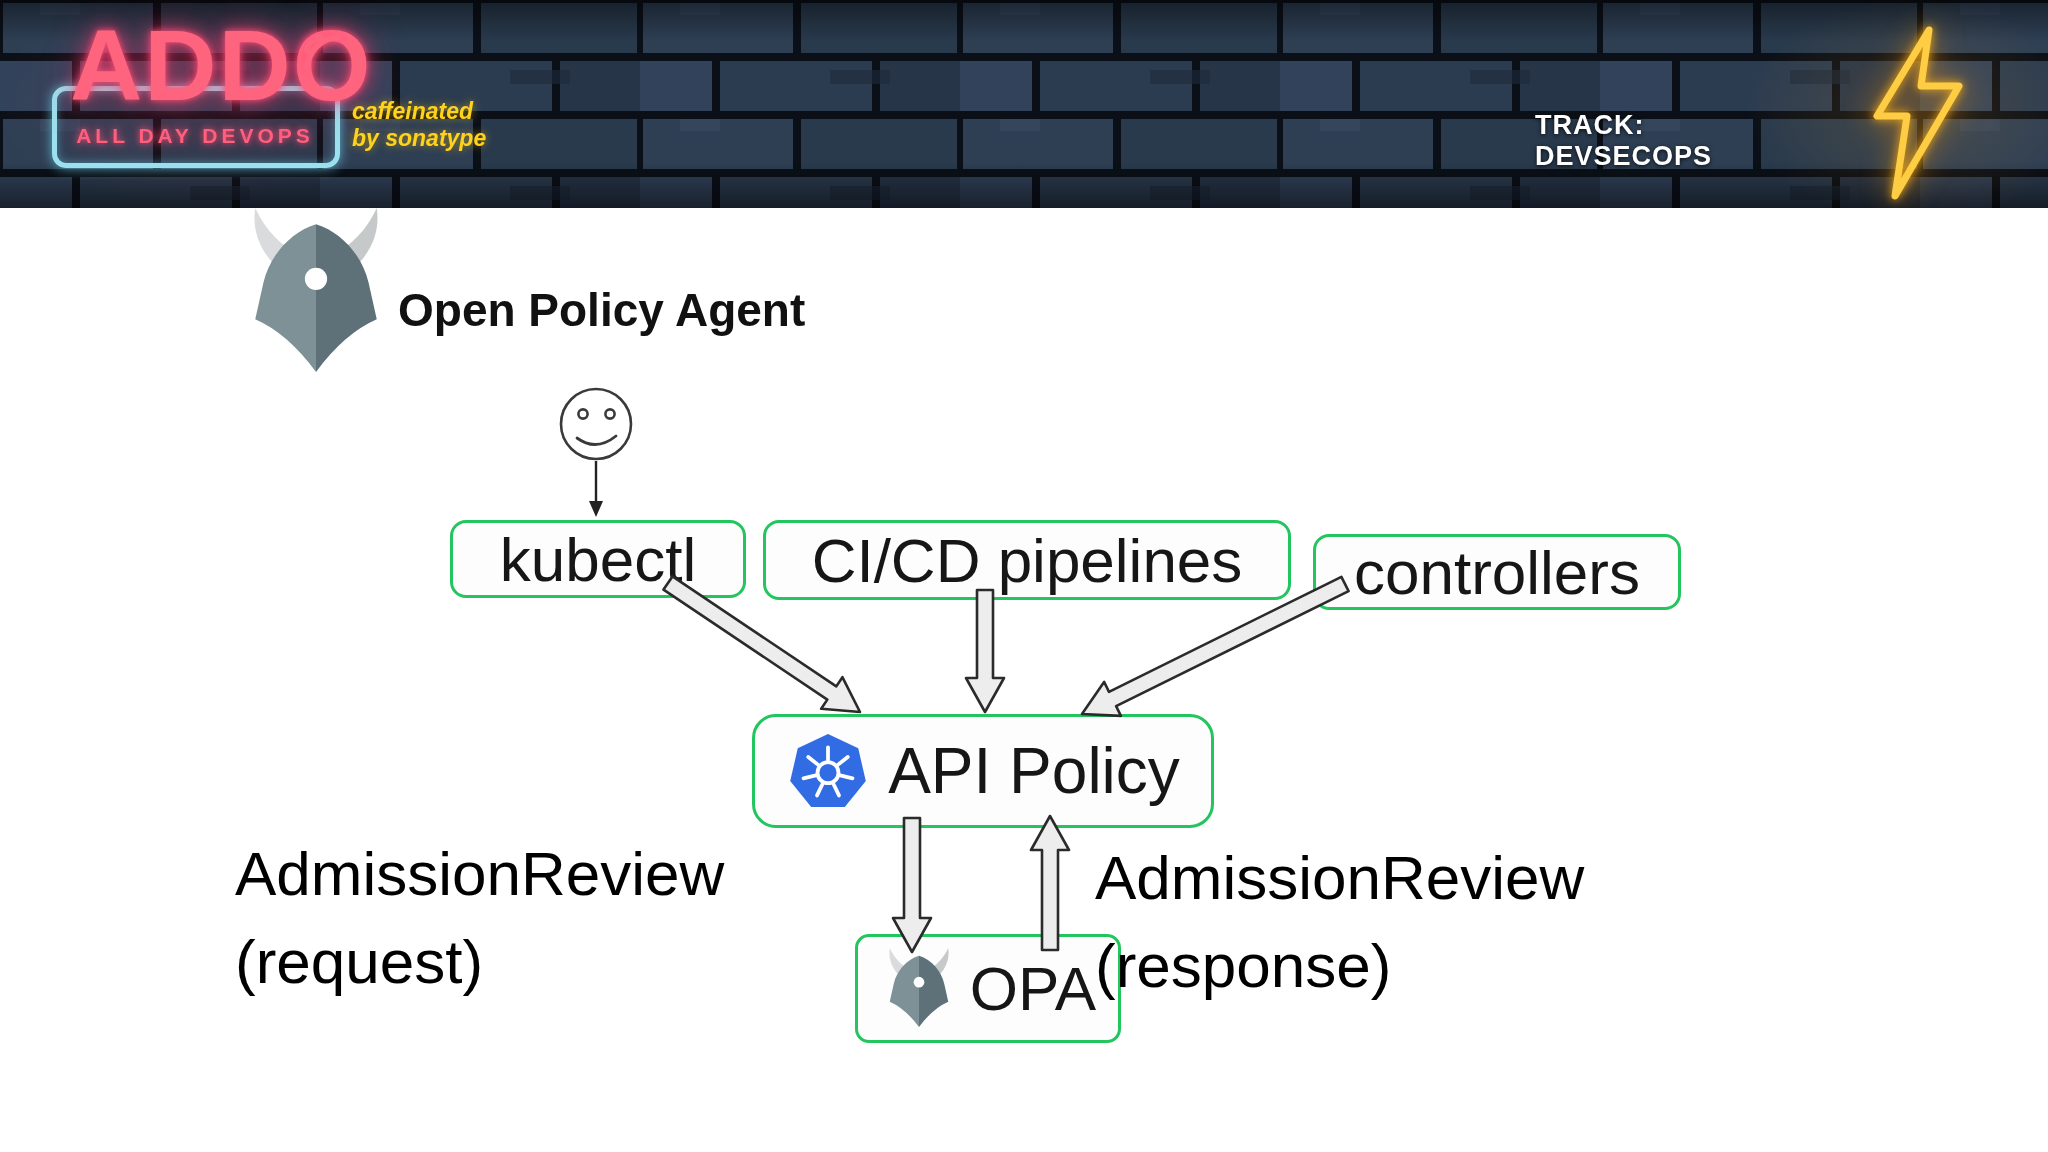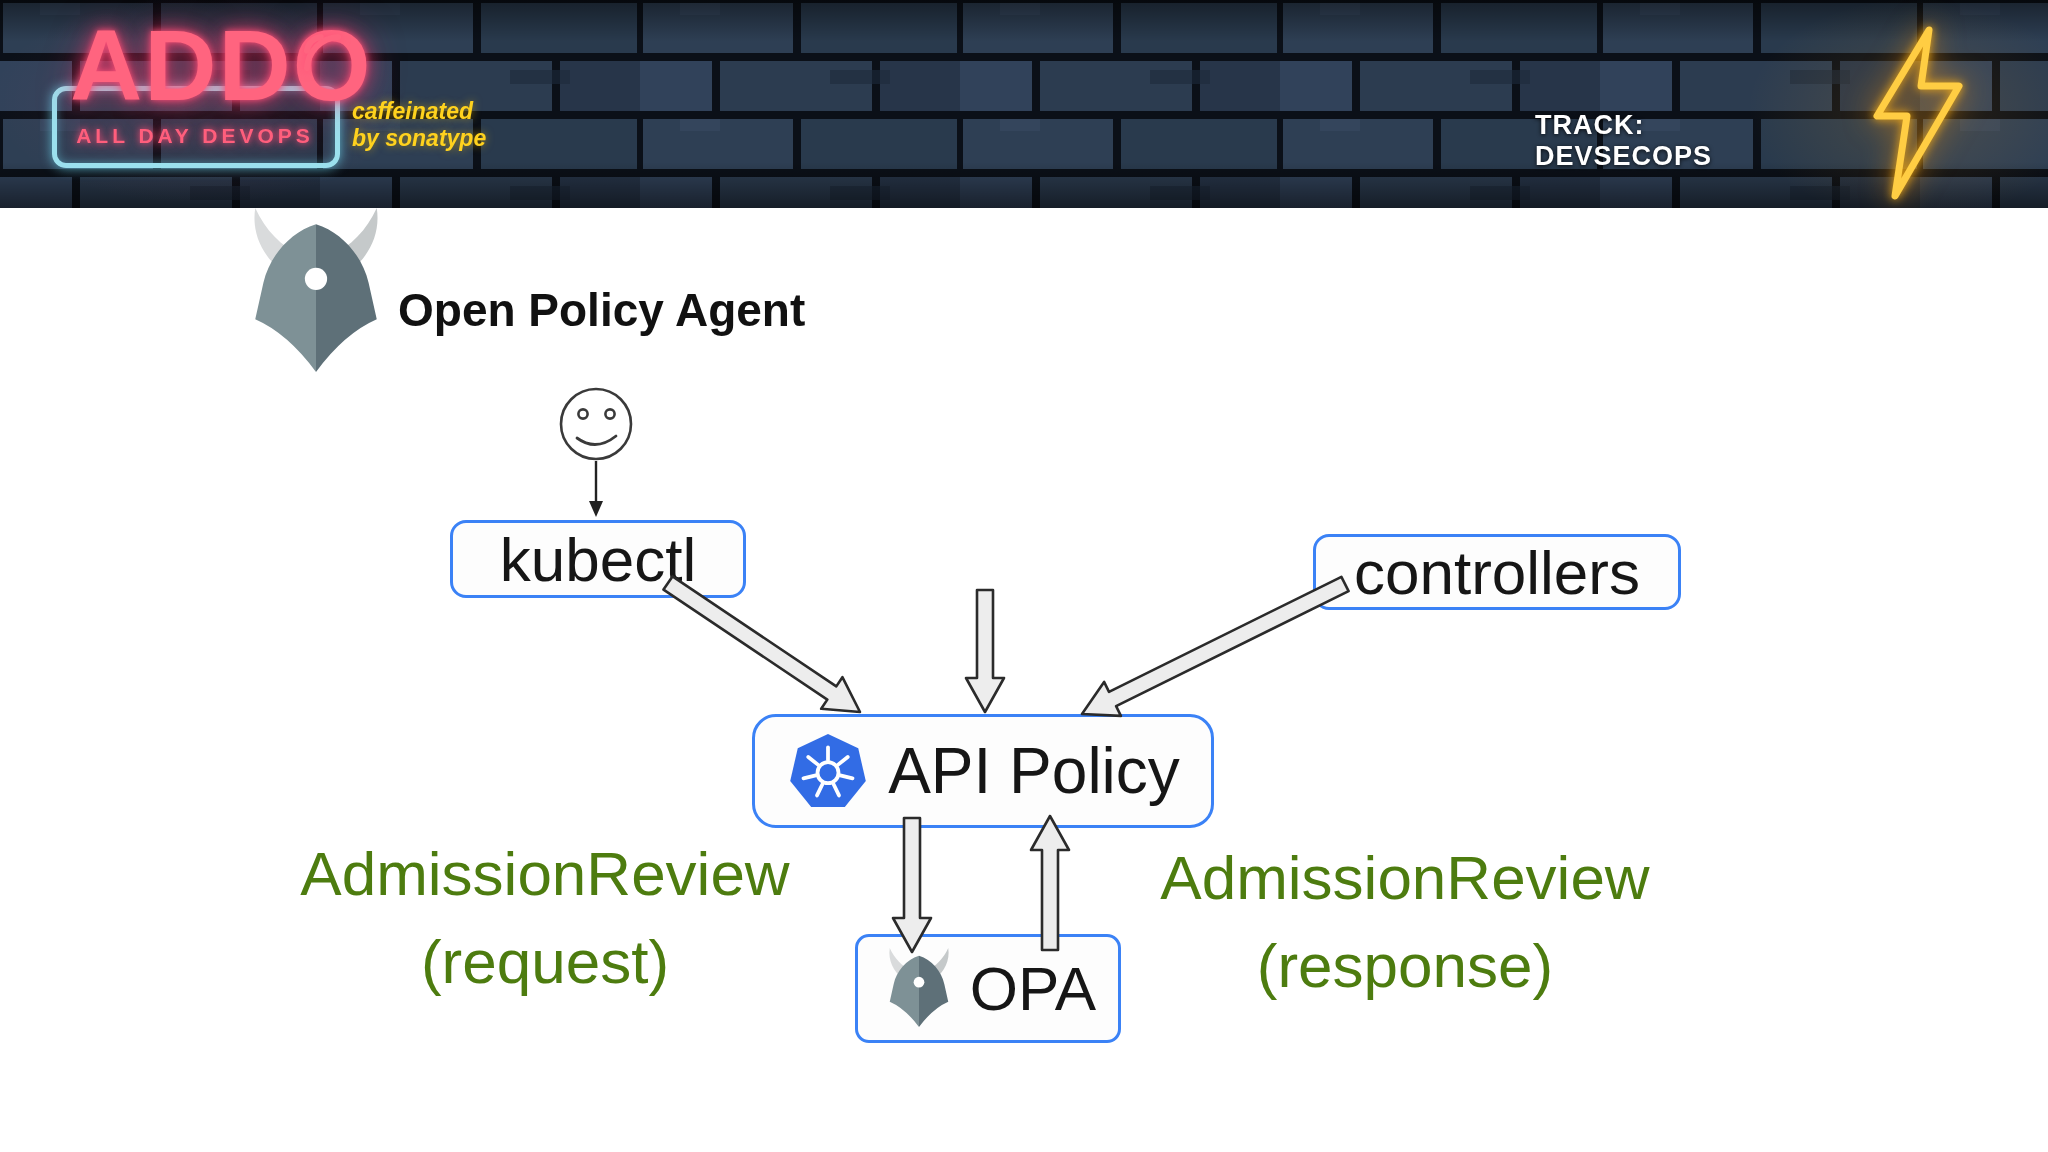--- a/index.html
+++ b/index.html
@@ -48,31 +48,31 @@
   .bolt{position:absolute;left:1862px;top:24px;
     filter:drop-shadow(0 0 5px rgba(255,180,20,0.9)) drop-shadow(0 0 14px rgba(255,150,0,0.55));}
   
   .opa-logo-lg{position:absolute;left:235px;top:203px;}
   .page-title{
     position:absolute;left:398px;top:282px;
     font-size:46px;font-weight:bold;color:#111;line-height:56px;text-align:right;
   }
   .node{
     position:absolute;display:flex;align-items:center;justify-content:center;
-    background:#fdfdfd;border:3px solid #3b82f6;border-radius:16px;
+    background:#fdfdfd;border:3px solid #22c55e;border-radius:16px;
     color:#161616;white-space:nowrap;
   }
   .node-kubectl{left:450px;top:520px;width:290px;height:72px;font-size:62px;}
   .node-cicd{left:763px;top:520px;width:522px;height:74px;font-size:62px;}
   .node-controllers{left:1313px;top:534px;width:362px;height:70px;font-size:62px;}
   .node-api{left:752px;top:714px;width:456px;height:108px;font-size:64px;border-radius:24px;gap:18px;}
   .node-opa{left:855px;top:934px;width:260px;height:103px;font-size:62px;border-radius:14px;gap:12px;}
   .edge-label{
-    position:absolute;width:620px;text-align:center;
-    font-size:62px;line-height:88px;color:#4d7c0f;
+    position:absolute;width:620px;
+    font-size:62px;line-height:88px;color:#000000;
   }
   .edge-label.request{left:235px;top:830px;}
   .edge-label.response{left:1095px;top:834px;}
   .arrows{position:absolute;left:0;top:0;pointer-events:none;}
 </style>
 </head>
 <body>
 
 <div class="stage">
 
@@ -129,20 +129,23 @@
   </header>
 
   <svg class="opa-logo-lg" width="162" height="180" viewBox="0 0 160 176">
     <use href="#opa-helmet"></use>
   </svg>
   <div class="page-title">Open Policy Agent</div>
 
   <div class="node node-kubectl">
     <span>kubectl</span>
   </div>
+  <div class="node node-cicd">
+    <span>CI/CD pipelines</span>
+  </div>
   <div class="node node-controllers">
     <span>controllers</span>
   </div>
 
   <div class="node node-api">
     <svg width="84" height="84" viewBox="0 0 100 100">
       <polygon points="50,6 86,23 95,62 70,93 30,93 5,62 14,23" fill="#326ce5"></polygon>
       <circle cx="50" cy="52" r="12.5" fill="none" stroke="#ffffff" stroke-width="4.5"></circle>
       <g stroke="#ffffff" stroke-width="4.5" stroke-linecap="round">
         <line x1="50" y1="37" x2="50" y2="22"></line>

